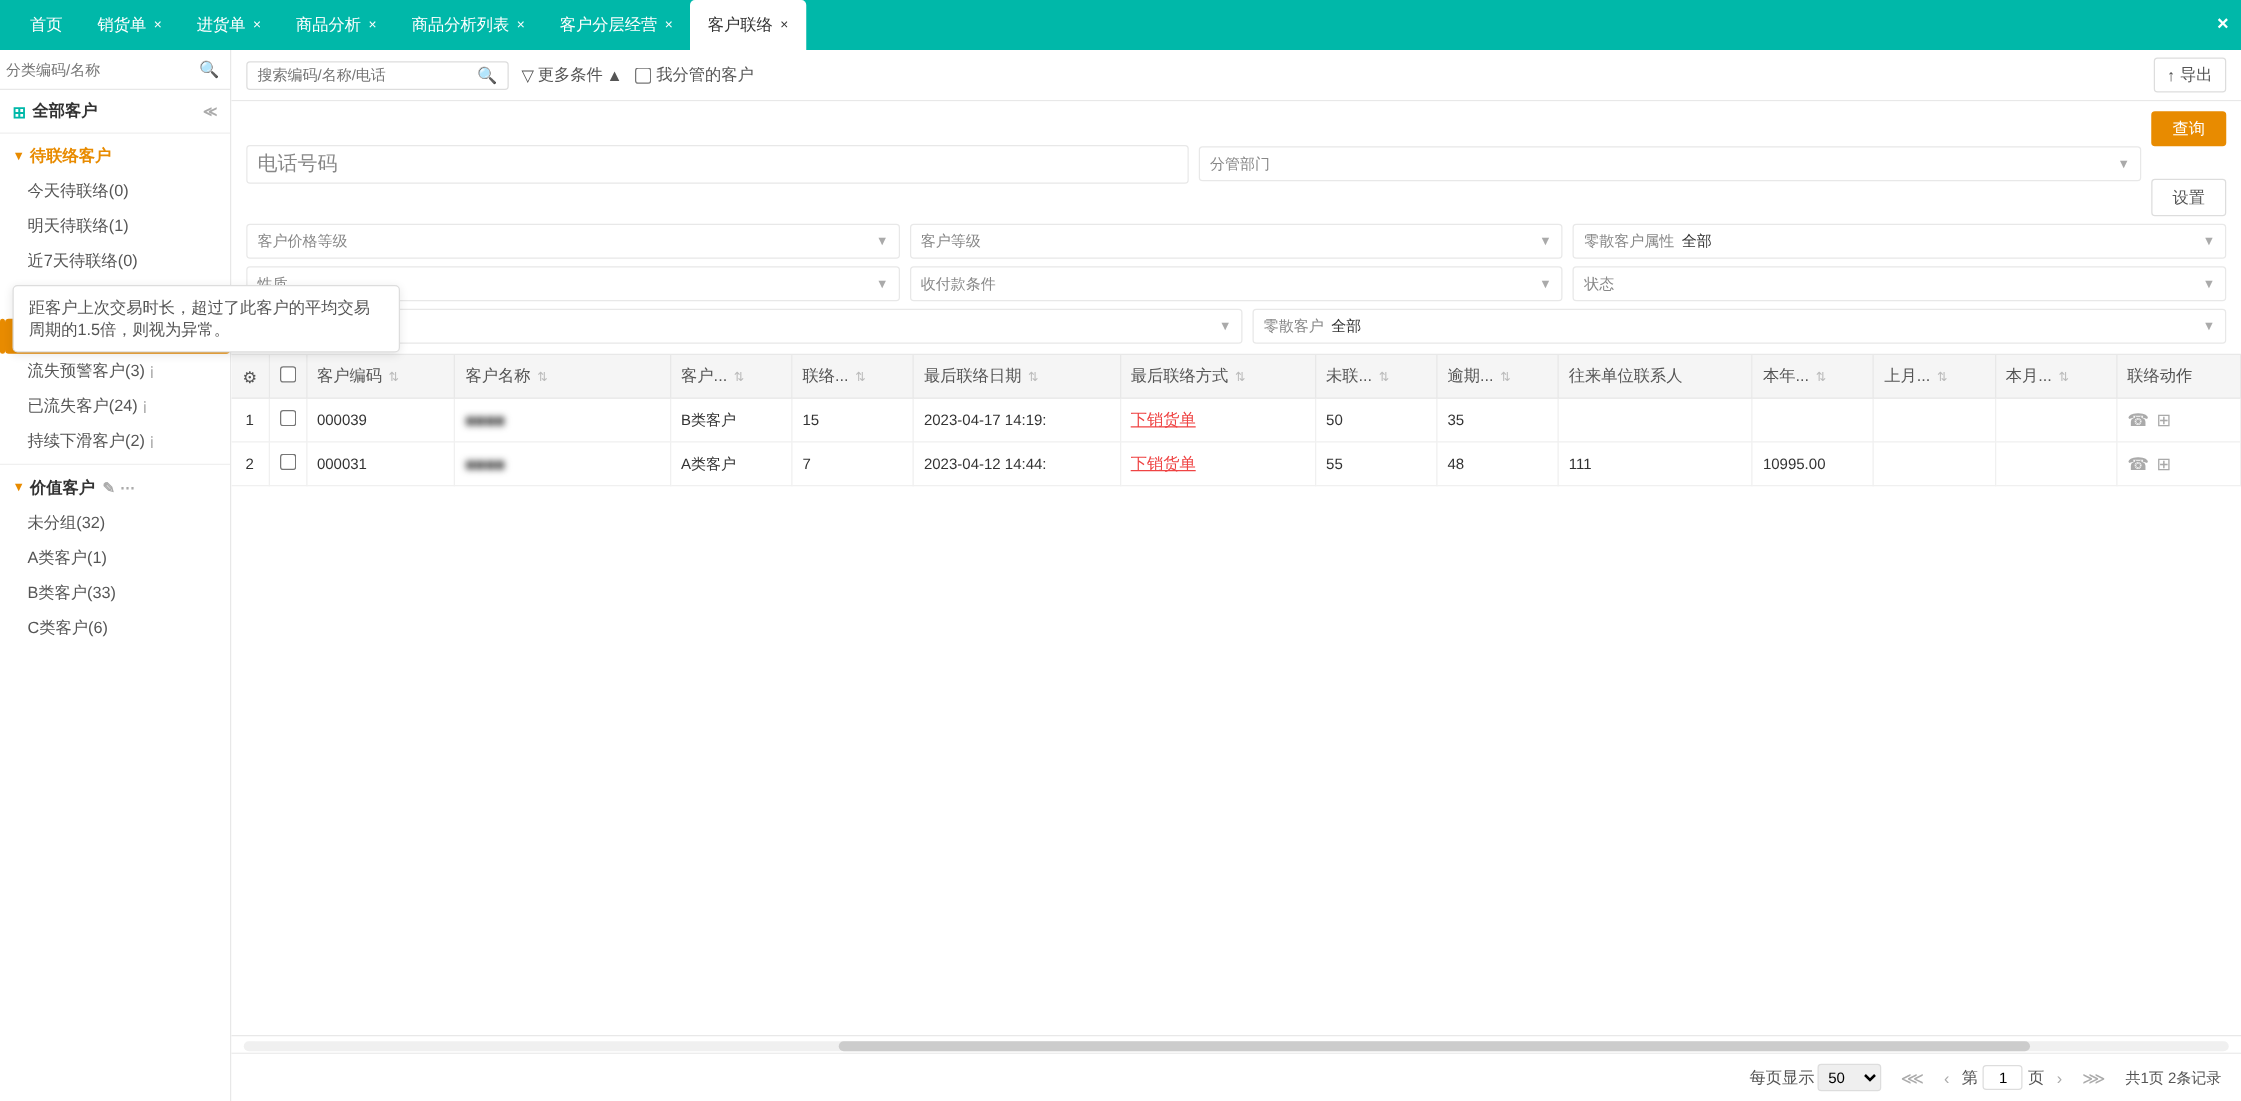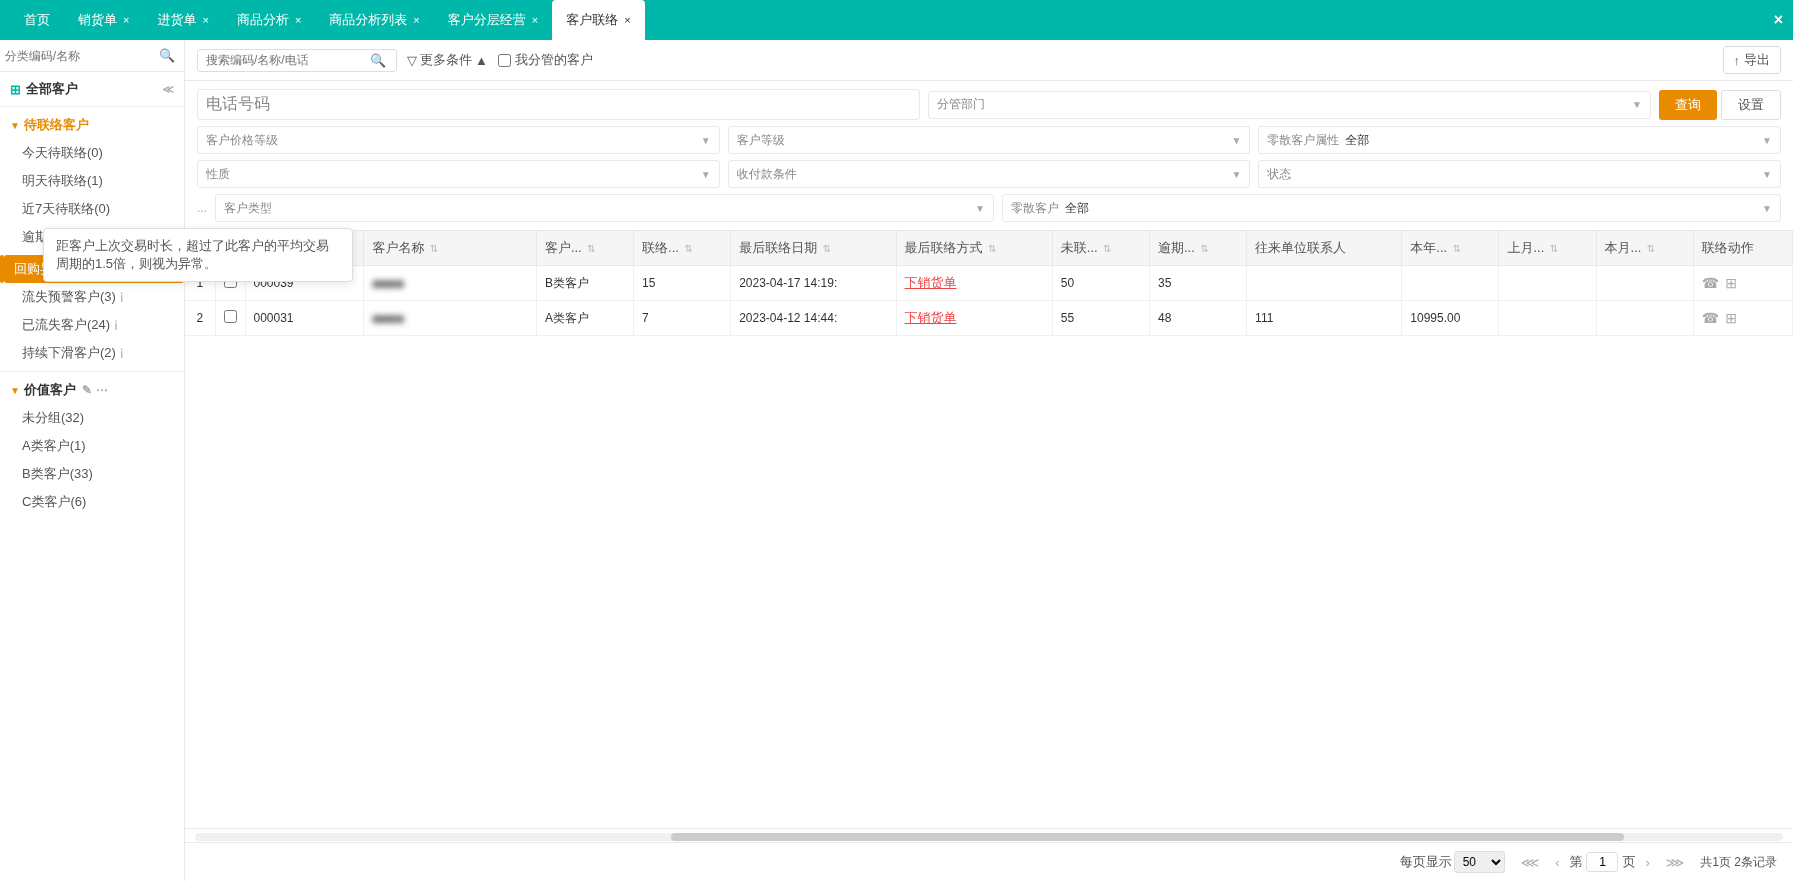--- a/index.html
+++ b/index.html
@@ -69,36 +69,36 @@
     .value-customers {
       display: flex; align-items: center; padding: 5px 10px; font-weight: bold; color: #333;
       cursor: pointer; font-size: 12px;
     }
     .value-customers .triangle { margin-right: 4px; font-size: 10px; color: #e88b00; }
 
     
     .tooltip-box {
       position: absolute; left: 10px; top: 228px; z-index: 100;
       background: #fff; border: 1px solid #ddd; border-radius: 4px; padding: 8px 12px;
-      font-size: 12px; color: #555; max-width: 310px; box-shadow: 0 2px 8px rgba(0,0,0,0.1); margin-left: 33px;
+      font-size: 12px; color: #555; max-width: 310px; box-shadow: 0 2px 8px rgba(0,0,0,0.1);
     }
 
     
     .content-area {
       flex: 1; display: flex; flex-direction: column; overflow: hidden; background: #f5f5f5;
     }
 
     
     .filter-bar {
       background: #fff; border-bottom: 1px solid #e8e8e8; padding: 6px 12px;
       display: flex; align-items: center; gap: 10px;
     }
     .filter-search {
       display: flex; align-items: center; border: 1px solid #ddd; border-radius: 3px;
-      padding: 3px 8px; min-width: 200px;
+      padding: 3px 8px; min-width: 200px; gap: 12px;
     }
     .filter-search input { border: none; outline: none; font-size: 12px; width: 160px; }
     .filter-search .search-icon { color: #aaa; margin-left: 4px; }
 
     .filter-more {
       display: flex; align-items: center; color: #555; cursor: pointer; font-size: 12px; gap: 3px;
     }
     .filter-check {
       display: flex; align-items: center; gap: 4px; font-size: 12px; color: #555;
     }
@@ -139,21 +139,21 @@
     .filter-with-text .label { color: #888; font-size: 12px; white-space: nowrap; }
     .filter-with-text .value { color: #333; font-size: 12px; margin-left: 6px; }
     .filter-with-text .dropdown-arrow { margin-left: auto; color: #aaa; font-size: 10px; cursor: pointer; }
 
     .btn-query {
       background: #e88b00; color: #fff; border: none; border-radius: 3px;
       padding: 5px 16px; cursor: pointer; font-size: 13px; white-space: nowrap;
     }
     .btn-setting {
       background: #fff; color: #555; border: 1px solid #ddd; border-radius: 3px;
-      padding: 5px 16px; cursor: pointer; font-size: 13px; white-space: nowrap;
+      padding: 5px 16px; cursor: pointer; font-size: 13px; white-space: nowrap; margin-top: 22px;
     }
 
     .adv-filter-row .more-btn {
       color: #aaa; cursor: pointer; font-size: 12px; white-space: nowrap;
     }
 
     
     .table-area { flex: 1; overflow: auto; background: #fff; margin: 0; }
 
     table { width: 100%; border-collapse: collapse; }
@@ -335,21 +335,21 @@
     <div class="adv-filter">
       <div class="adv-filter-row">
         <div class="filter-field">
           <span class="label">电话号码</span>
           <input type="text" style="">
         </div>
         <div class="filter-label-only">
           <span class="label">分管部门</span>
           <span class="dropdown-arrow">▼</span>
         </div>
-        <div style="display:flex; gap:4px;border-radius:10px;">
+        <div style="display:flex; flex-direction:column; gap:4px;border-radius:10px;">
           <button class="btn-query">查询</button>
           <button class="btn-setting">设置</button>
         </div>
       </div>
       <div class="adv-filter-row">
         <div class="filter-label-only">
           <span class="label">客户价格等级</span>
           <span class="dropdown-arrow">▼</span>
         </div>
         <div class="filter-label-only">

